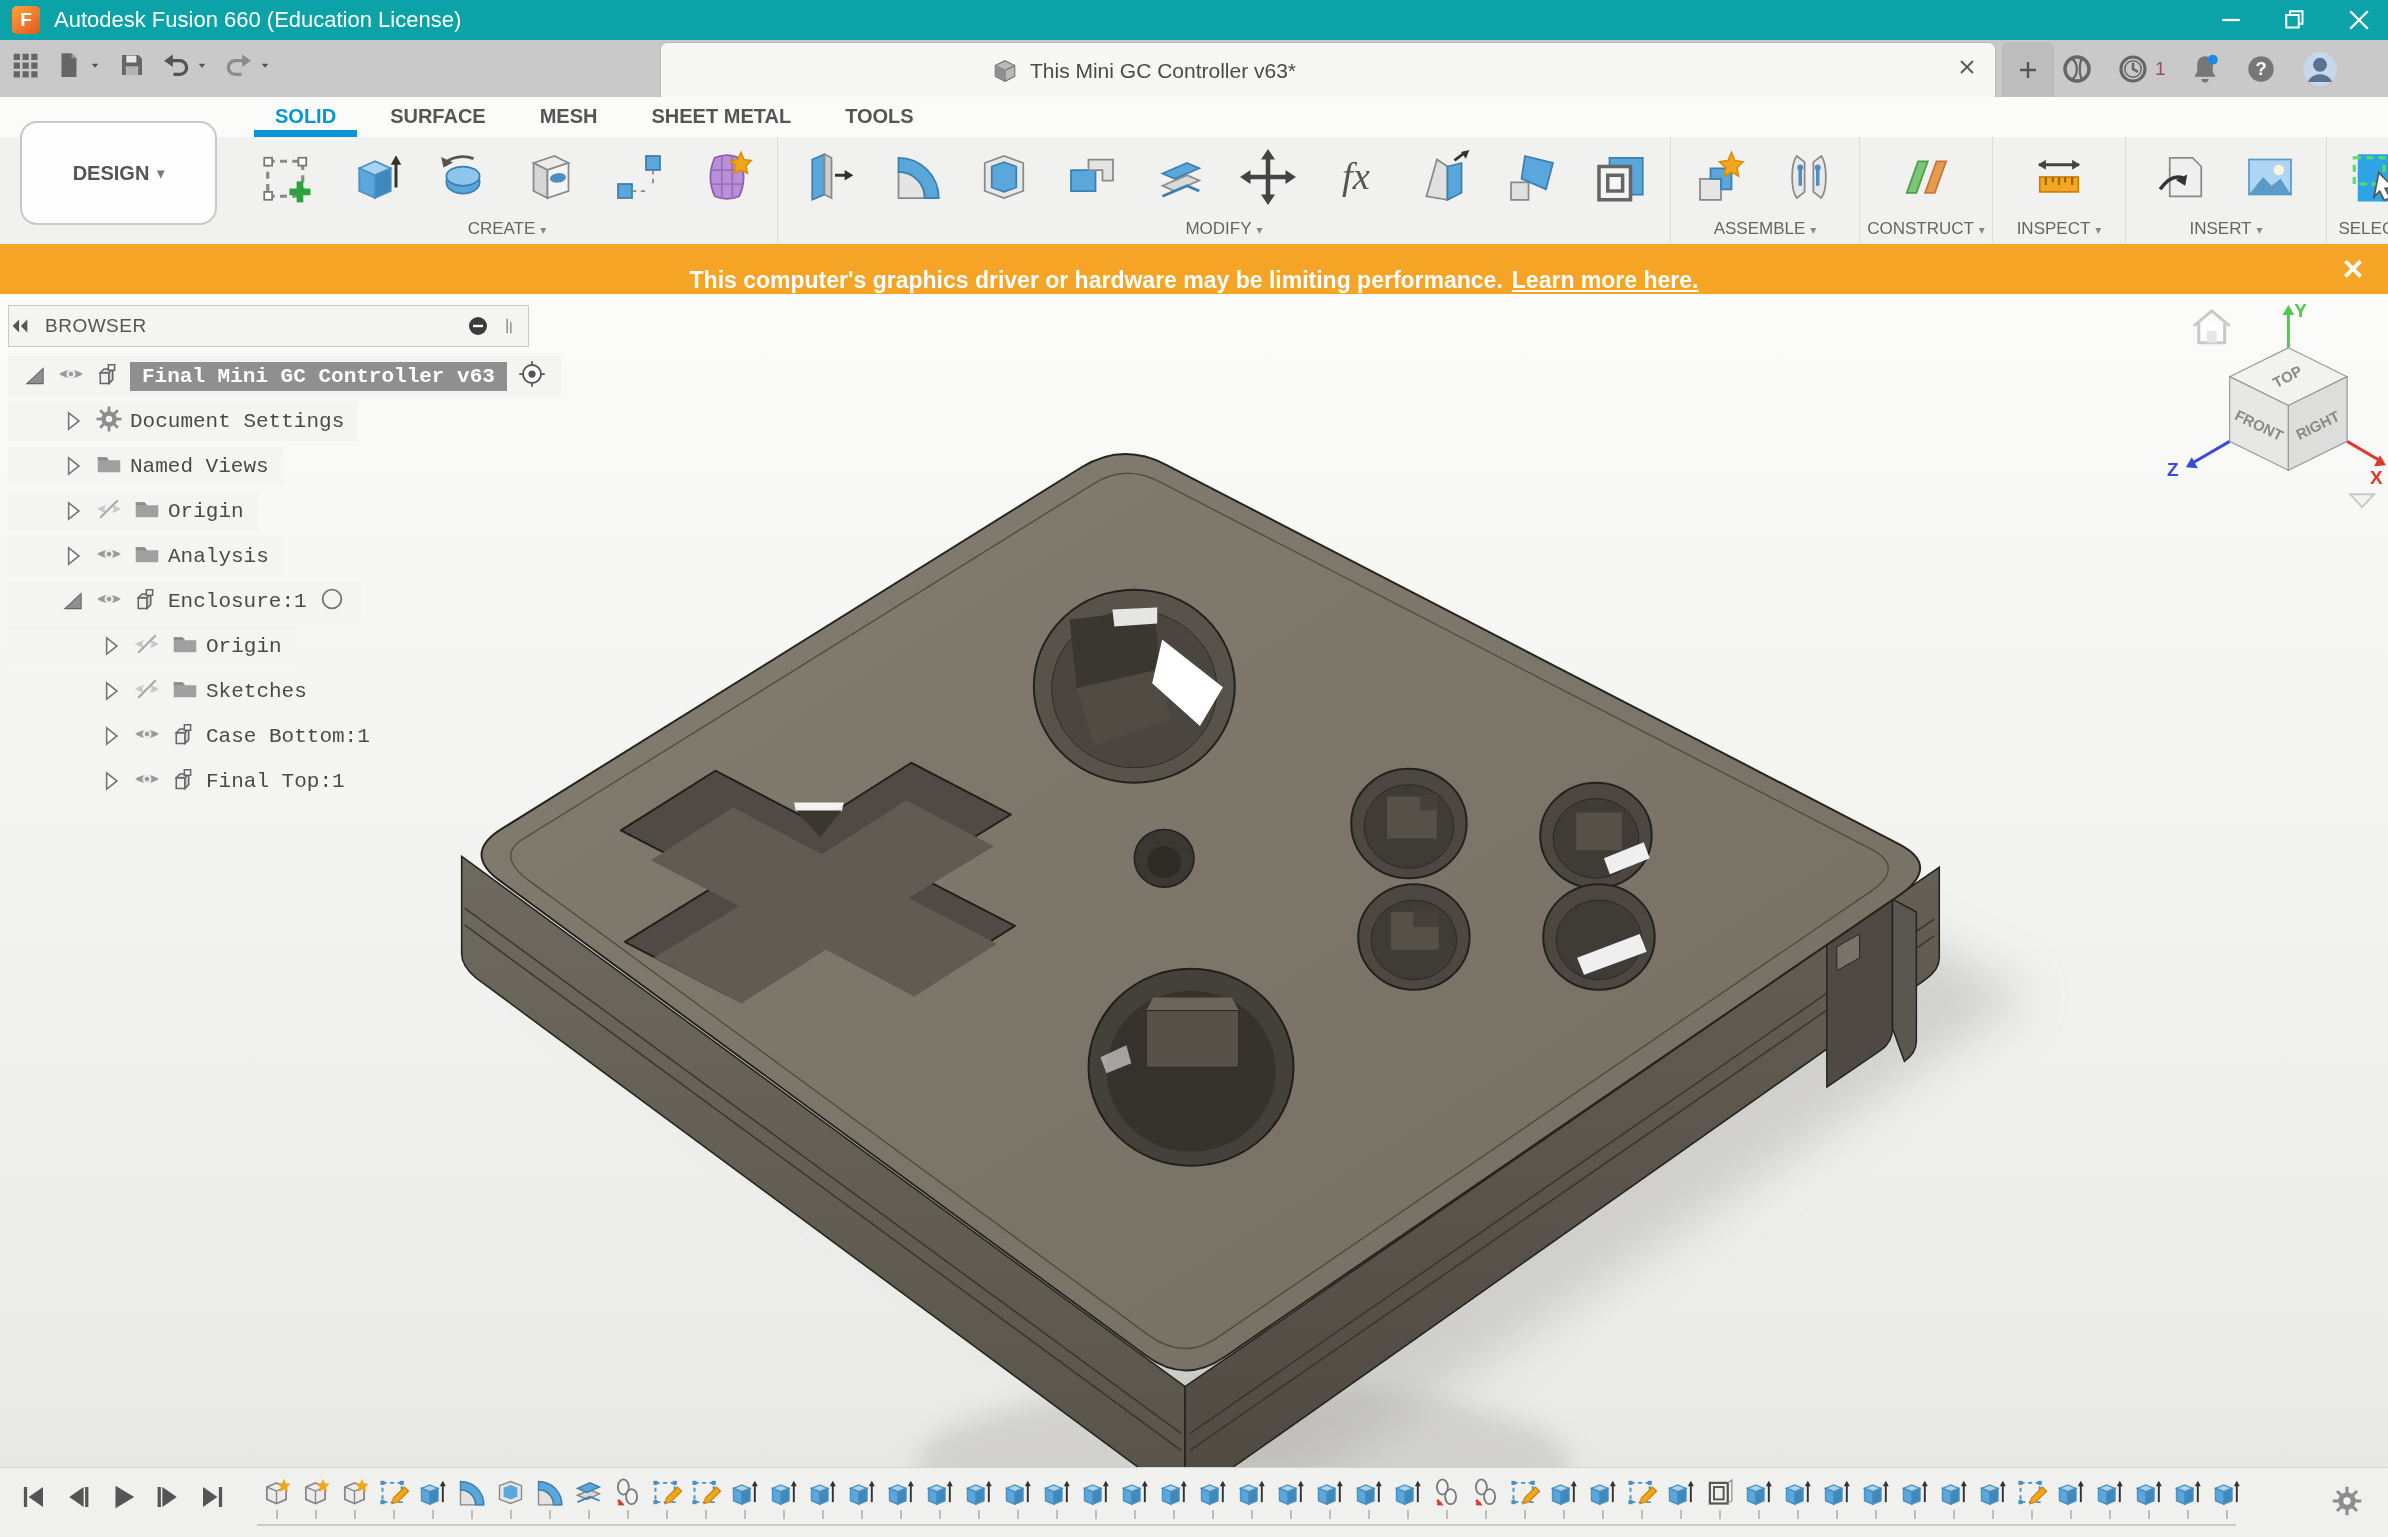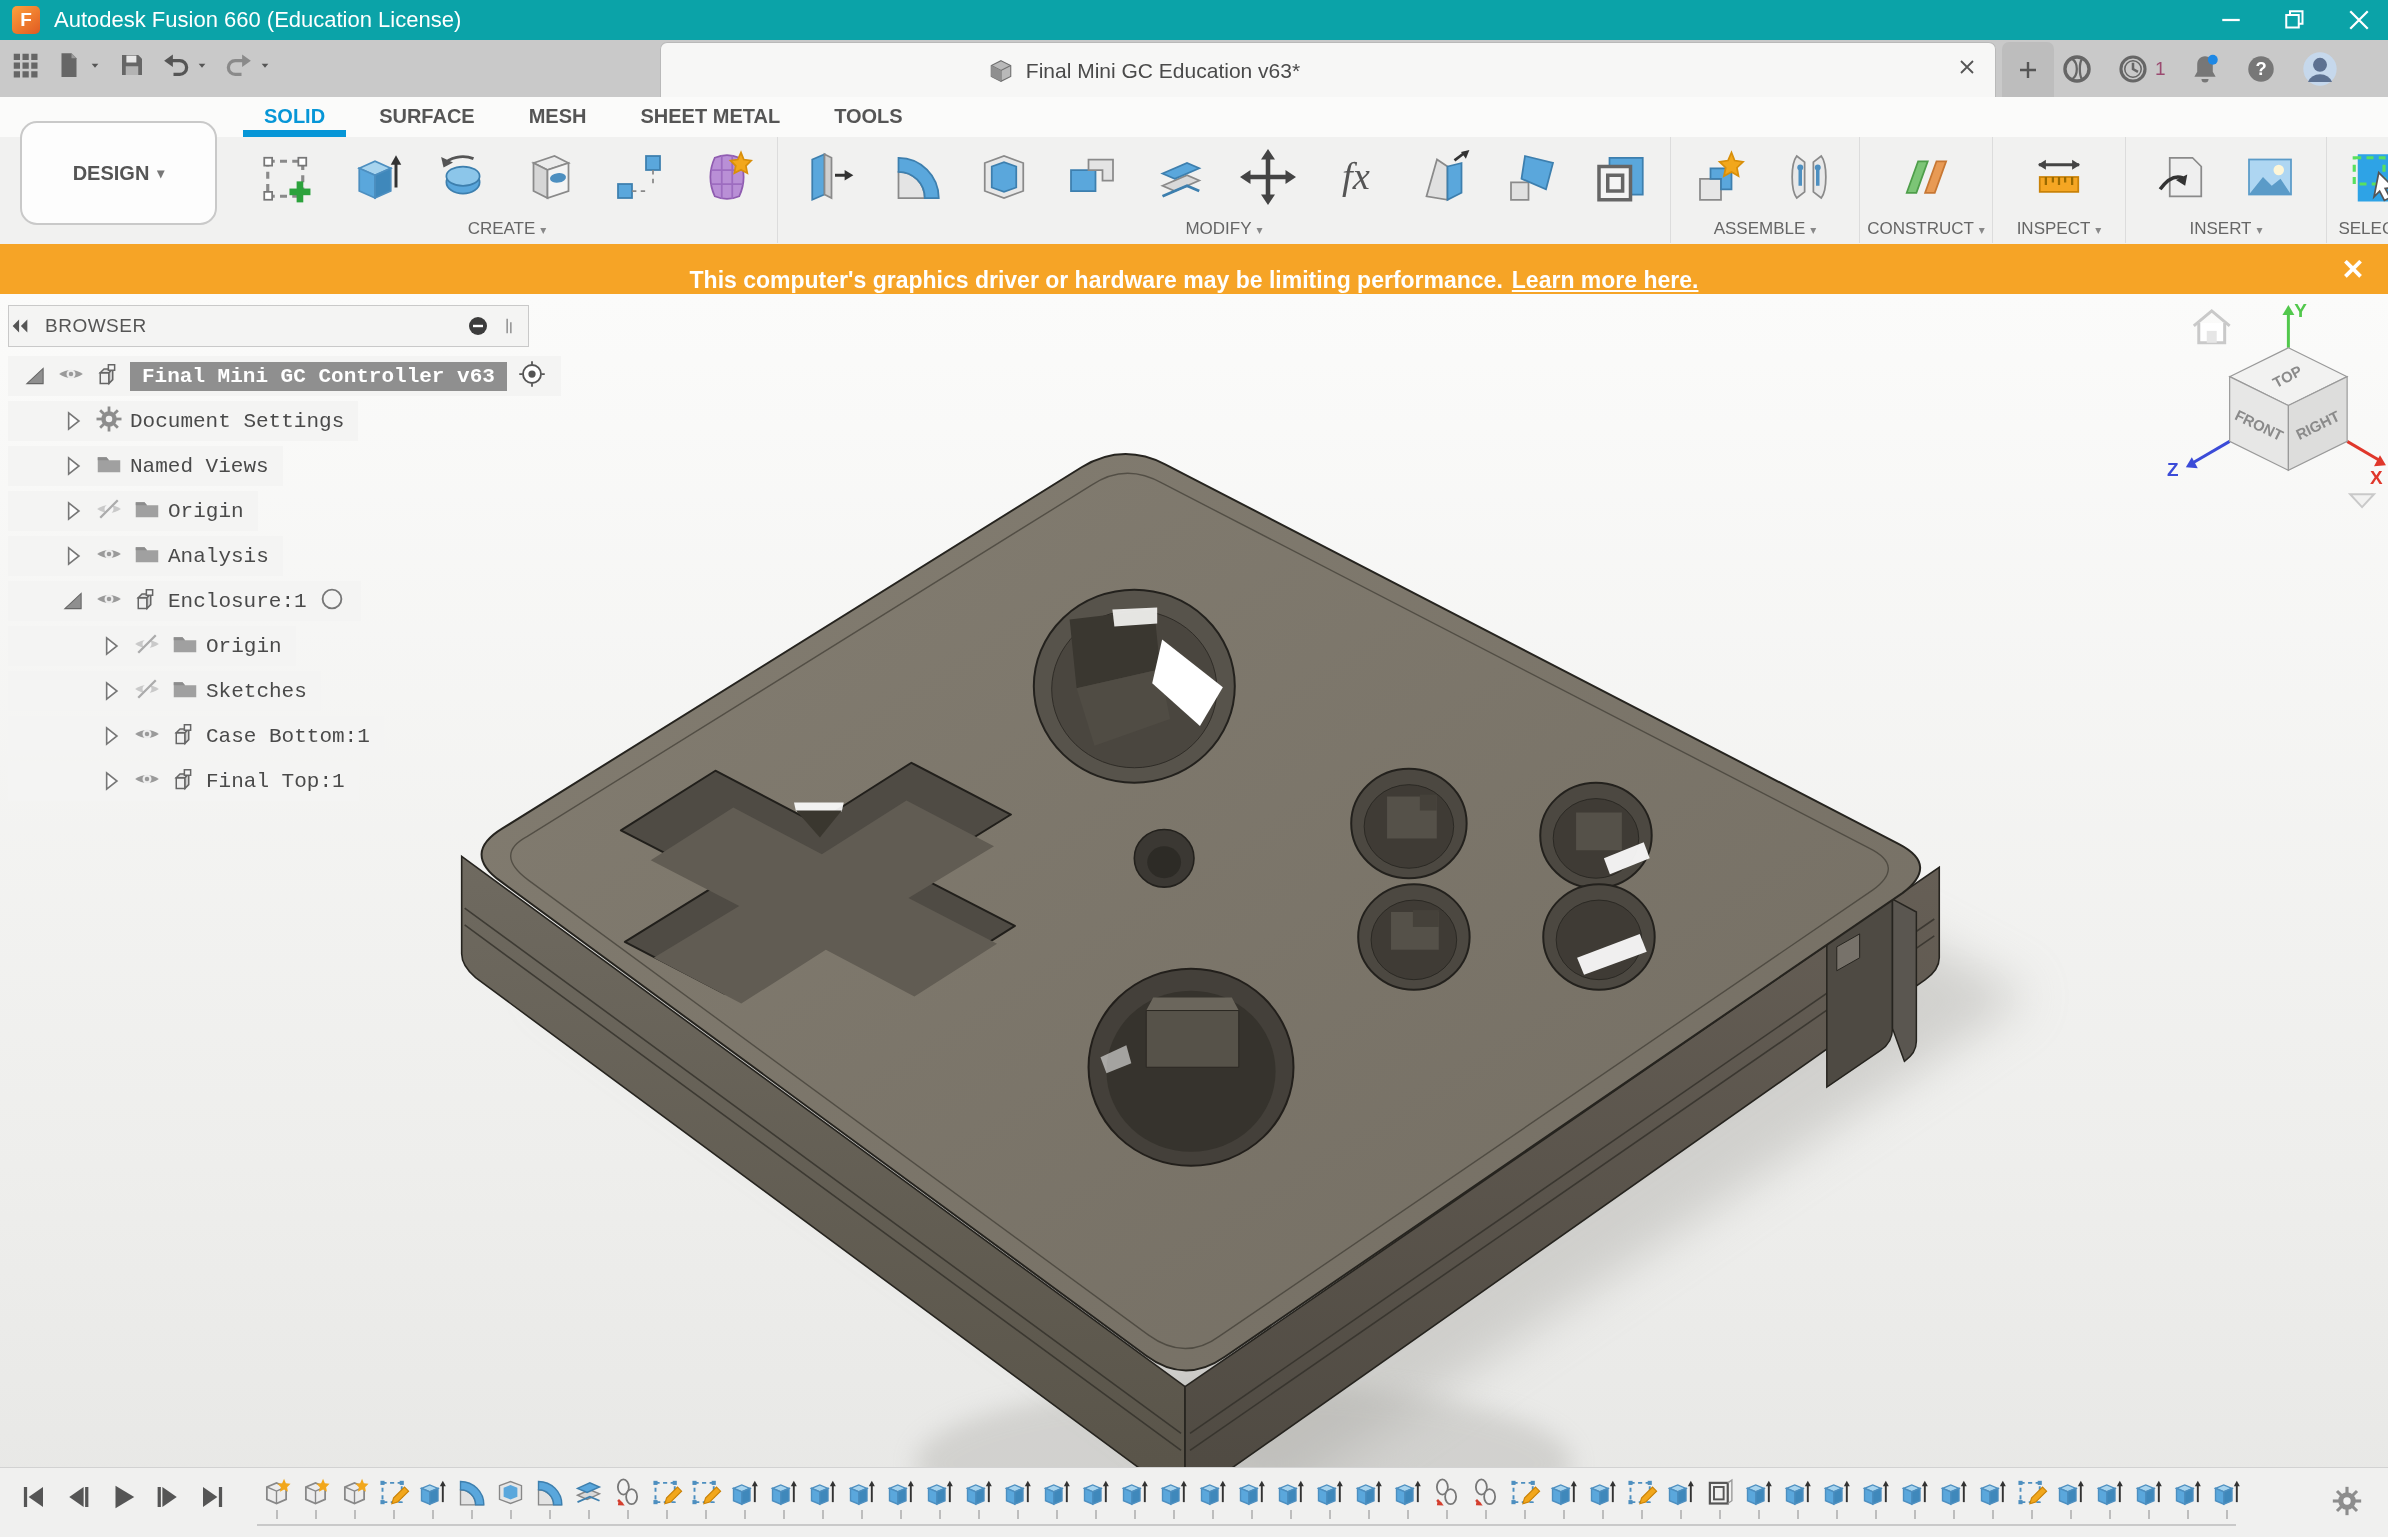--- a/index.html
+++ b/index.html
@@ -20,21 +20,21 @@
   #doc-title{font-size:21px;color:#4a4a4a;}
   #doc-close{position:absolute;right:16px;top:12px;}
   #tab-plus{position:absolute;left:2002px;top:2px;width:52px;height:55px;background:#bdbdbd;border-radius:7px 7px 0 0;display:flex;align-items:center;justify-content:center;}
   #strip-icons{position:absolute;left:2060px;top:8px;display:flex;align-items:center;gap:22px;height:42px;}
   .badge{font-size:19px;color:#9b4a70;margin-left:2px;}
   
   #ribbon{position:absolute;left:0;top:97px;width:2388px;height:147px;background:#f1f1f0;border-bottom:1px solid #d8d8d8;}
   #ribbon-top{position:absolute;left:0;top:0;width:2388px;height:40px;background:#fbfbfa;}
   #design-btn{position:absolute;left:20px;top:24px;width:193px;height:100px;background:#fdfdfd;border:2px solid #c9c9c9;border-radius:17px;display:flex;align-items:center;justify-content:center;font-size:20px;font-weight:600;color:#555;cursor:pointer;}
   #design-btn::after{content:"▾";font-size:14px;margin-left:8px;color:#777;}
-  #rtabs{position:absolute;left:237px;top:0;height:40px;display:flex;}
+  #rtabs{position:absolute;left:248px;top:0;height:40px;display:flex;}
   .rtab{position:relative;height:40px;line-height:38px;padding:0 27px;font-size:20px;font-weight:600;color:#555;cursor:pointer;}
   .rtab.active{color:#0696d7;}
   .rtab.active::after{content:"";position:absolute;left:6px;right:6px;bottom:0;height:7px;background:#0696d7;}
   #rgroups{position:absolute;left:237px;top:40px;height:106px;display:flex;}
   .rgroup{position:relative;padding:0 20px;border-right:1px solid #dcdcdc;}
   .rgroup:last-child{border-right:none;}
   .rgroup .ricons{display:flex;align-items:center;gap:28px;height:80px;}
   .rgroup:nth-child(4) ,.rgroup:nth-child(5){padding:0 36px;}
   .rgroup:nth-child(6){padding:0 26px;}
   .rtool{width:60px;height:74px;display:flex;align-items:center;justify-content:center;cursor:pointer;border-radius:3px;}
@@ -167,21 +167,21 @@
       </div>
     <div id="doc-tab">
       <div id="doc-tab-inner">
         <span class="ic" id="doc-cube">
             <svg viewBox="0 0 24 24" width="26" height="26">
               <path d="M12 2.5 L21 7 V17 L12 21.5 L3 17 V7 Z" fill="#b9b9b9" stroke="#6f6f6f"></path>
               <path d="M3 7 L12 11.5 L21 7 M12 11.5 V21.5" fill="none" stroke="#6f6f6f"></path>
               <path d="M3 7 L12 11.5 L12 21.5 L3 17 Z" fill="#8f8f8f"></path>
             </svg>
           </span>
-        <span id="doc-title">Final Mini GC Education v63*</span>
+        <span id="doc-title">This Mini GC Controller v63*</span>
       </div>
       <span id="doc-close" class="ic">
           <svg viewBox="0 0 24 24" width="24" height="24">
             <path d="M6 6 L18 18 M18 6 L6 18" stroke="#555" stroke-width="1.8"></path>
           </svg>
         </span>
     </div>
     <div id="tab-plus">
         <svg viewBox="0 0 24 24" width="24" height="24">
           <path d="M12 4 v16 M4 12 h16" stroke="#555" stroke-width="2.4"></path>

